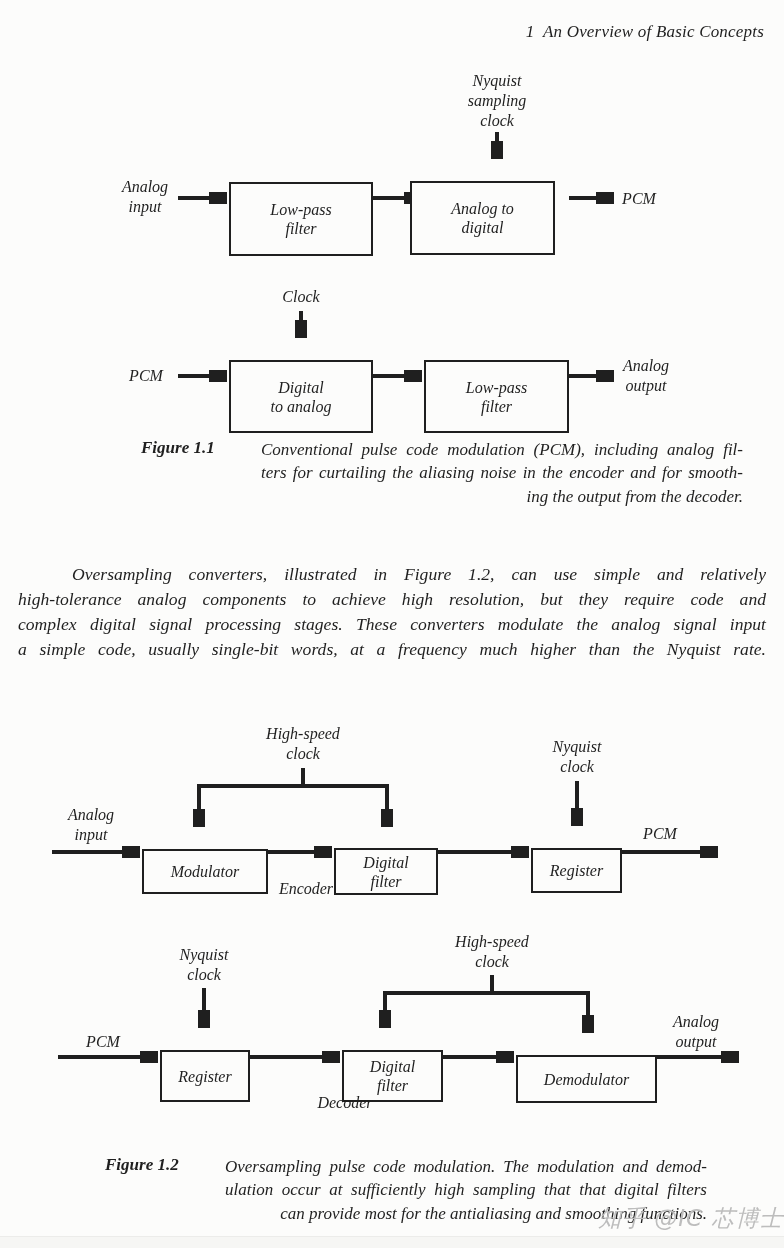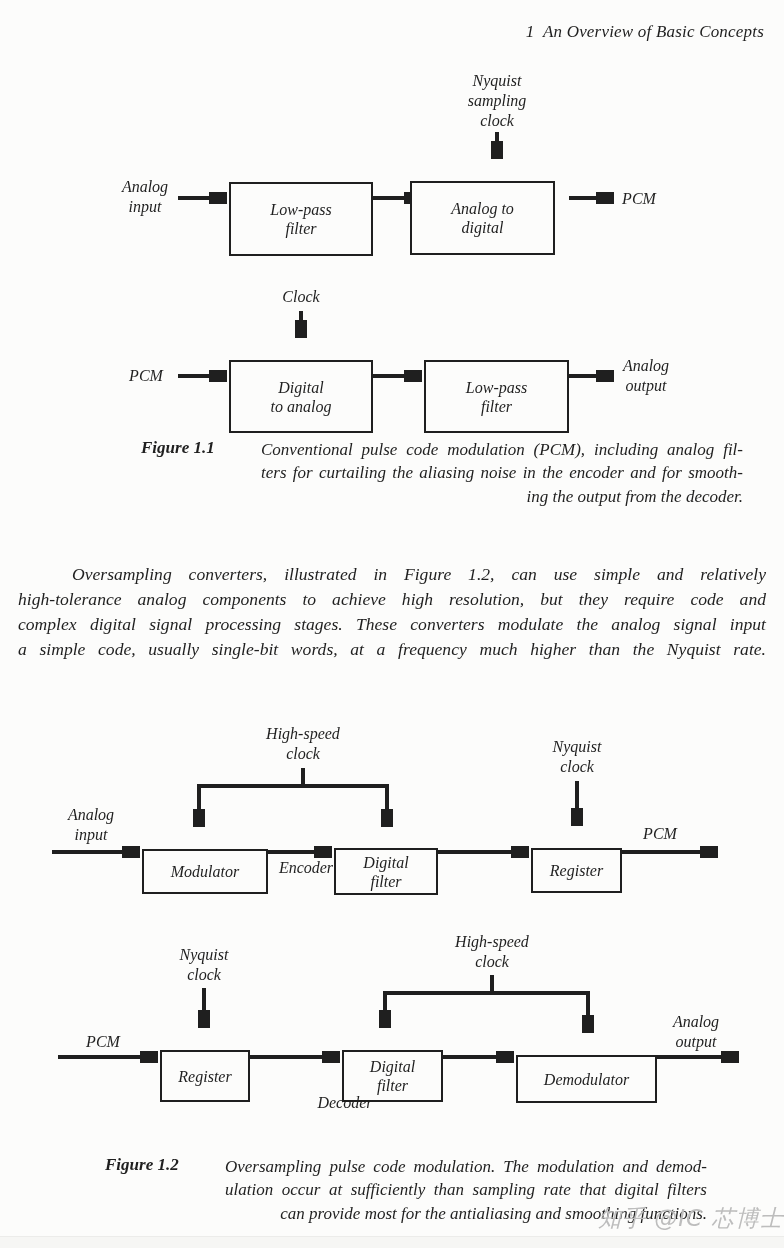--- a/index.html
+++ b/index.html
@@ -135,40 +135,40 @@
 clock</div>
   <div class="lbl" style="left:531px;top:737px;width:92px;">Nyquist
 clock</div>
   <div class="lbl" style="left:54px;top:805px;width:74px;">Analog
 input</div>
   <div class="blk" style="left:142px;top:829px;width:126px;height:45px;">Modulator</div>
   <div class="blk" style="left:334px;top:828px;width:104px;height:47px;">Digital
 filter</div>
   <div class="blk" style="left:531px;top:828px;width:91px;height:45px;">Register</div>
   <div class="lbl" style="left:634px;top:824px;width:52px;">PCM</div>
-  <div class="lbl" style="left:256px;top:858px;width:100px;">Encoder</div>
+  <div class="lbl" style="left:256px;top:879px;width:100px;">Encoder</div>
 
   <div class="lbl" style="left:158px;top:945px;width:92px;">Nyquist
 clock</div>
   <div class="lbl" style="left:432px;top:932px;width:120px;">High-speed
 clock</div>
   <div class="lbl" style="left:76px;top:1032px;width:54px;">PCM</div>
   <div class="blk" style="left:160px;top:1030px;width:90px;height:52px;">Register</div>
   <div class="blk" style="left:342px;top:1030px;width:101px;height:52px;">Digital
 filter</div>
   <div class="blk" style="left:516px;top:1035px;width:141px;height:48px;">Demodulator</div>
   <div class="lbl" style="left:658px;top:1012px;width:76px;">Analog
 output</div>
   <div class="lbl" style="left:295px;top:1093px;width:100px;">Decoder</div>
 
   <div class="caption" style="left:105px;top:1155px;">
     <div class="cap-label">Figure 1.2</div>
     <div class="cap-body">
       <div class="cap-line">Oversampling pulse code modulation. The modulation and demod-</div>
-      <div class="cap-line">ulation occur at sufficiently than sampling rate that digital filters</div>
+      <div class="cap-line">ulation occur at sufficiently high sampling that that digital filters</div>
       <div class="cap-line last">can provide most for the antialiasing and smoothing functions.</div>
     </div>
   </div>
 
   <div class="watermark">知乎 @IC 芯博士</div>
 
   <div class="scan-edge"></div>
 
 </div>
 

